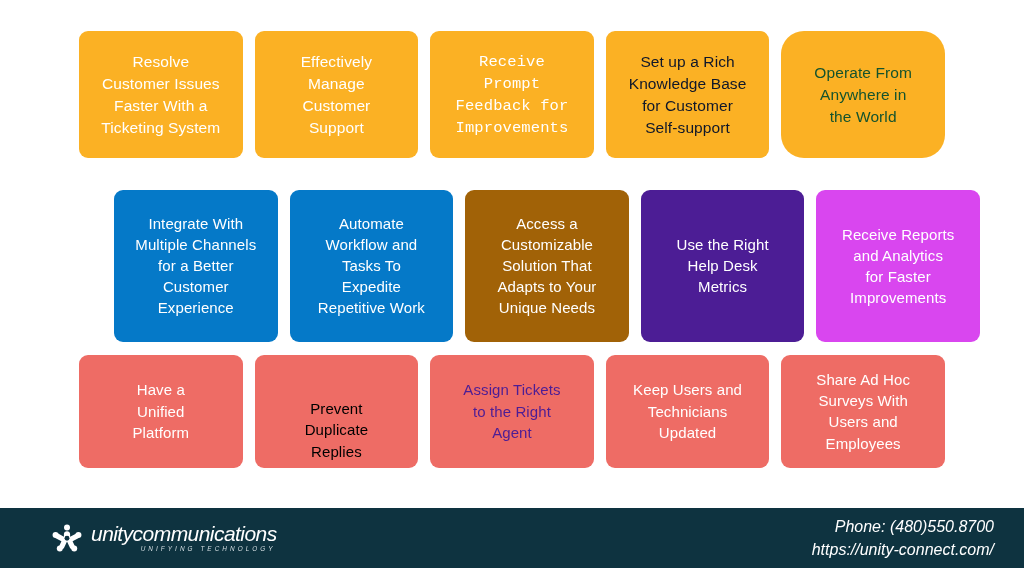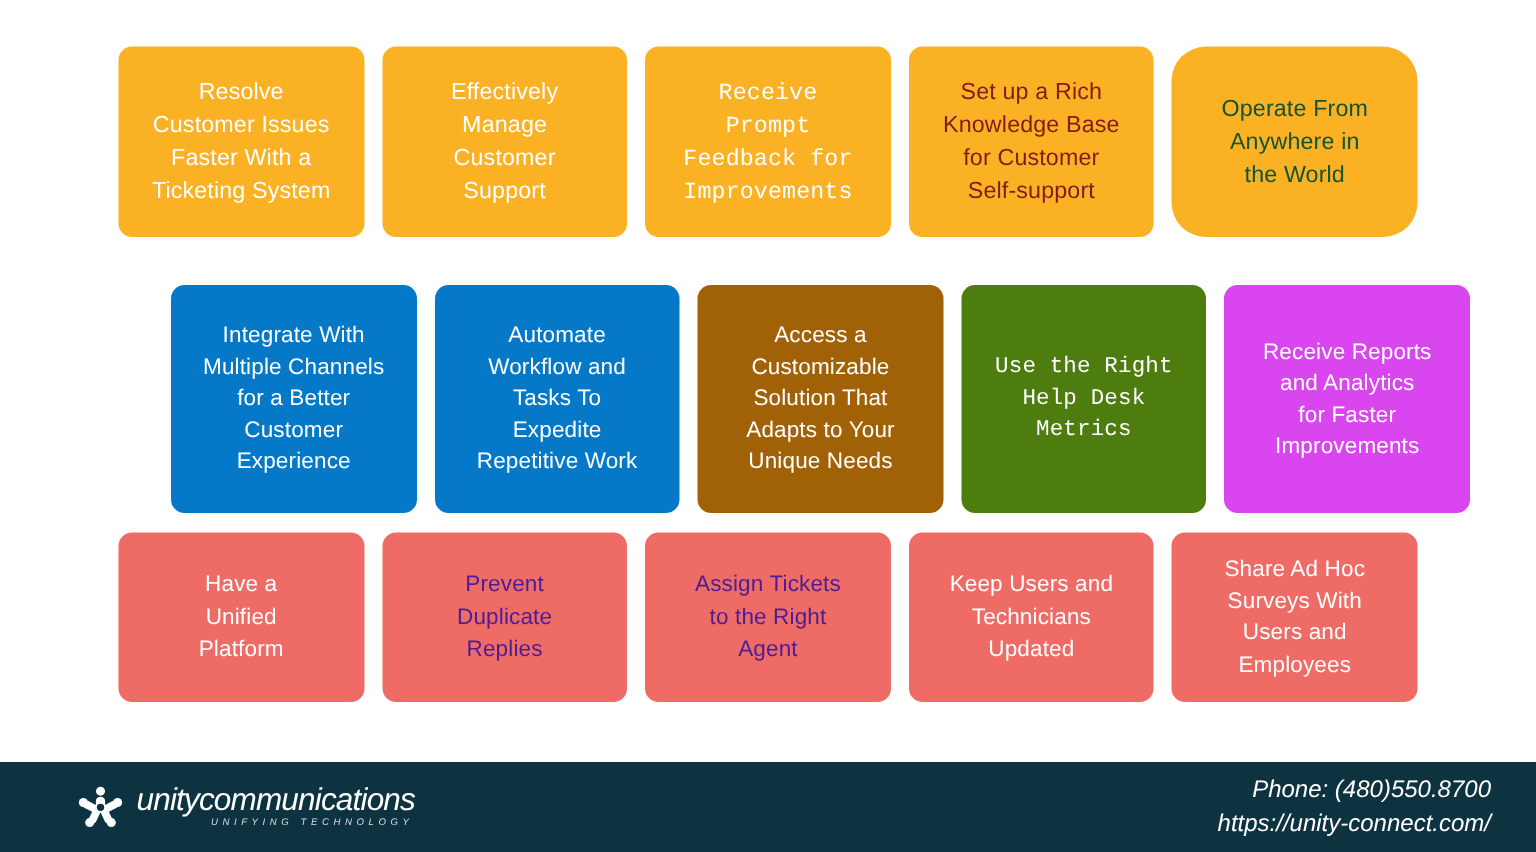--- a/index.html
+++ b/index.html
@@ -127,21 +127,21 @@
 Manage
 Customer
 Support</span>
     </div>
     <div class="card" style="background: rgb(251, 177, 36); color: rgb(255, 255, 255); font-family: Liberation Mono, monospace;">
       <span class="card-text">Receive
 Prompt
 Feedback for
 Improvements</span>
     </div>
-    <div class="card" style="background: rgb(251, 177, 36); color: #7f1d1d;">
+    <div class="card" style="background: rgb(251, 177, 36); color: #0f172a;">
       <span class="card-text">Set up a Rich
 Knowledge Base
 for Customer
 Self-support</span>
     </div>
     <div class="card" style="background: rgb(251, 177, 36); color: #14532d; border-radius: 23px;">
       <span class="card-text">Operate From
 Anywhere in
 the World</span>
     </div>
@@ -162,40 +162,40 @@
 Expedite
 Repetitive Work</span>
     </div>
     <div class="card" style="background: #a16207; color: rgb(255, 255, 255);">
       <span class="card-text">Access a
 Customizable
 Solution That
 Adapts to Your
 Unique Needs</span>
     </div>
-    <div class="card" style="background: #4d7c0f; color: rgb(255, 255, 255); font-family: Liberation Mono, monospace;">
+    <div class="card" style="background: #4c1d95; color: rgb(255, 255, 255);">
       <span class="card-text">Use the Right
 Help Desk
 Metrics</span>
     </div>
     <div class="card" style="background: #d946ef; color: rgb(255, 255, 255);">
       <span class="card-text">Receive Reports
 and Analytics
 for Faster
 Improvements</span>
     </div>
   </div>
 
   <div class="row row-red">
     <div class="card" style="background: rgb(238, 108, 101); color: rgb(255, 255, 255);">
       <span class="card-text">Have a
 Unified
 Platform</span>
     </div>
-    <div class="card" style="background: rgb(238, 108, 101); color: #4c1d95;">
+    <div class="card" style="background: rgb(238, 108, 101); color: #000000; align-items: flex-end;">
       <span class="card-text">Prevent
 Duplicate
 Replies</span>
     </div>
     <div class="card" style="background: rgb(238, 108, 101); color: #4c1d95;">
       <span class="card-text">Assign Tickets
 to the Right
 Agent</span>
     </div>
     <div class="card" style="background: rgb(238, 108, 101); color: rgb(255, 255, 255);">

